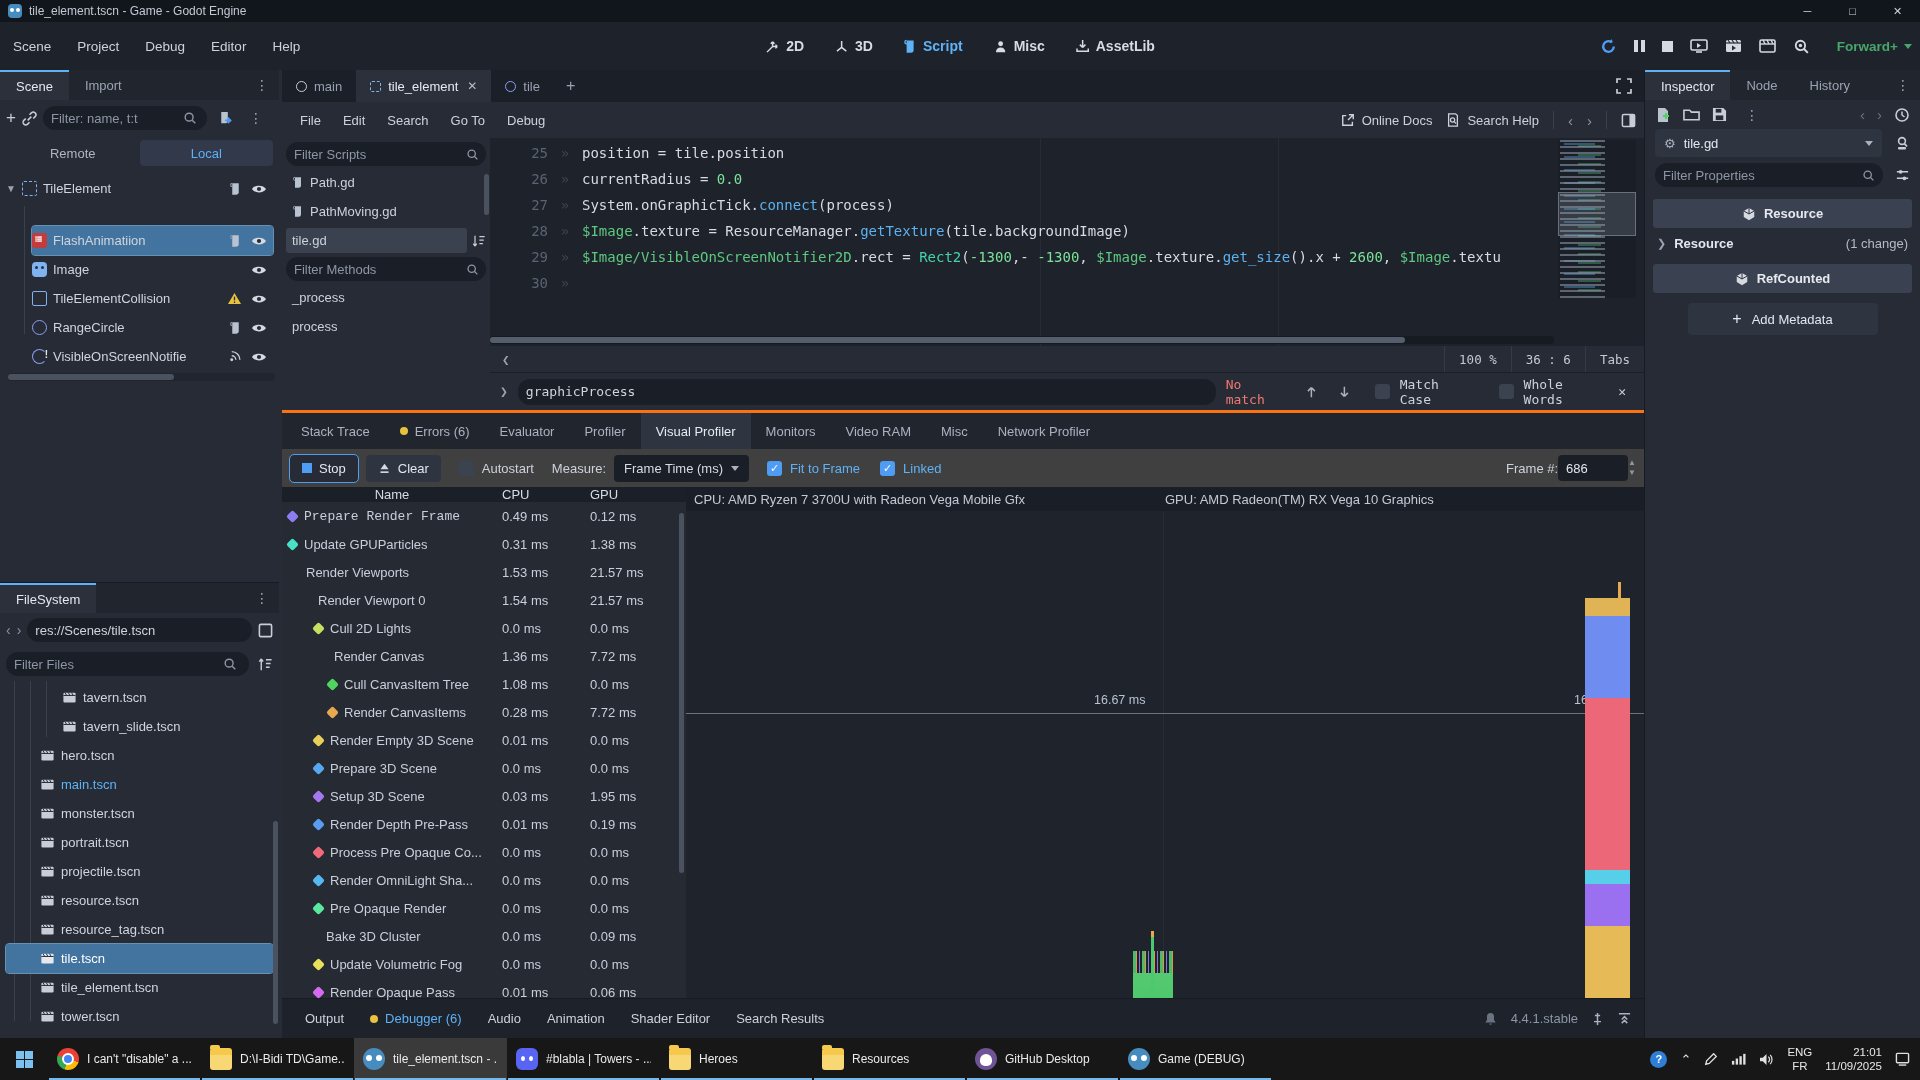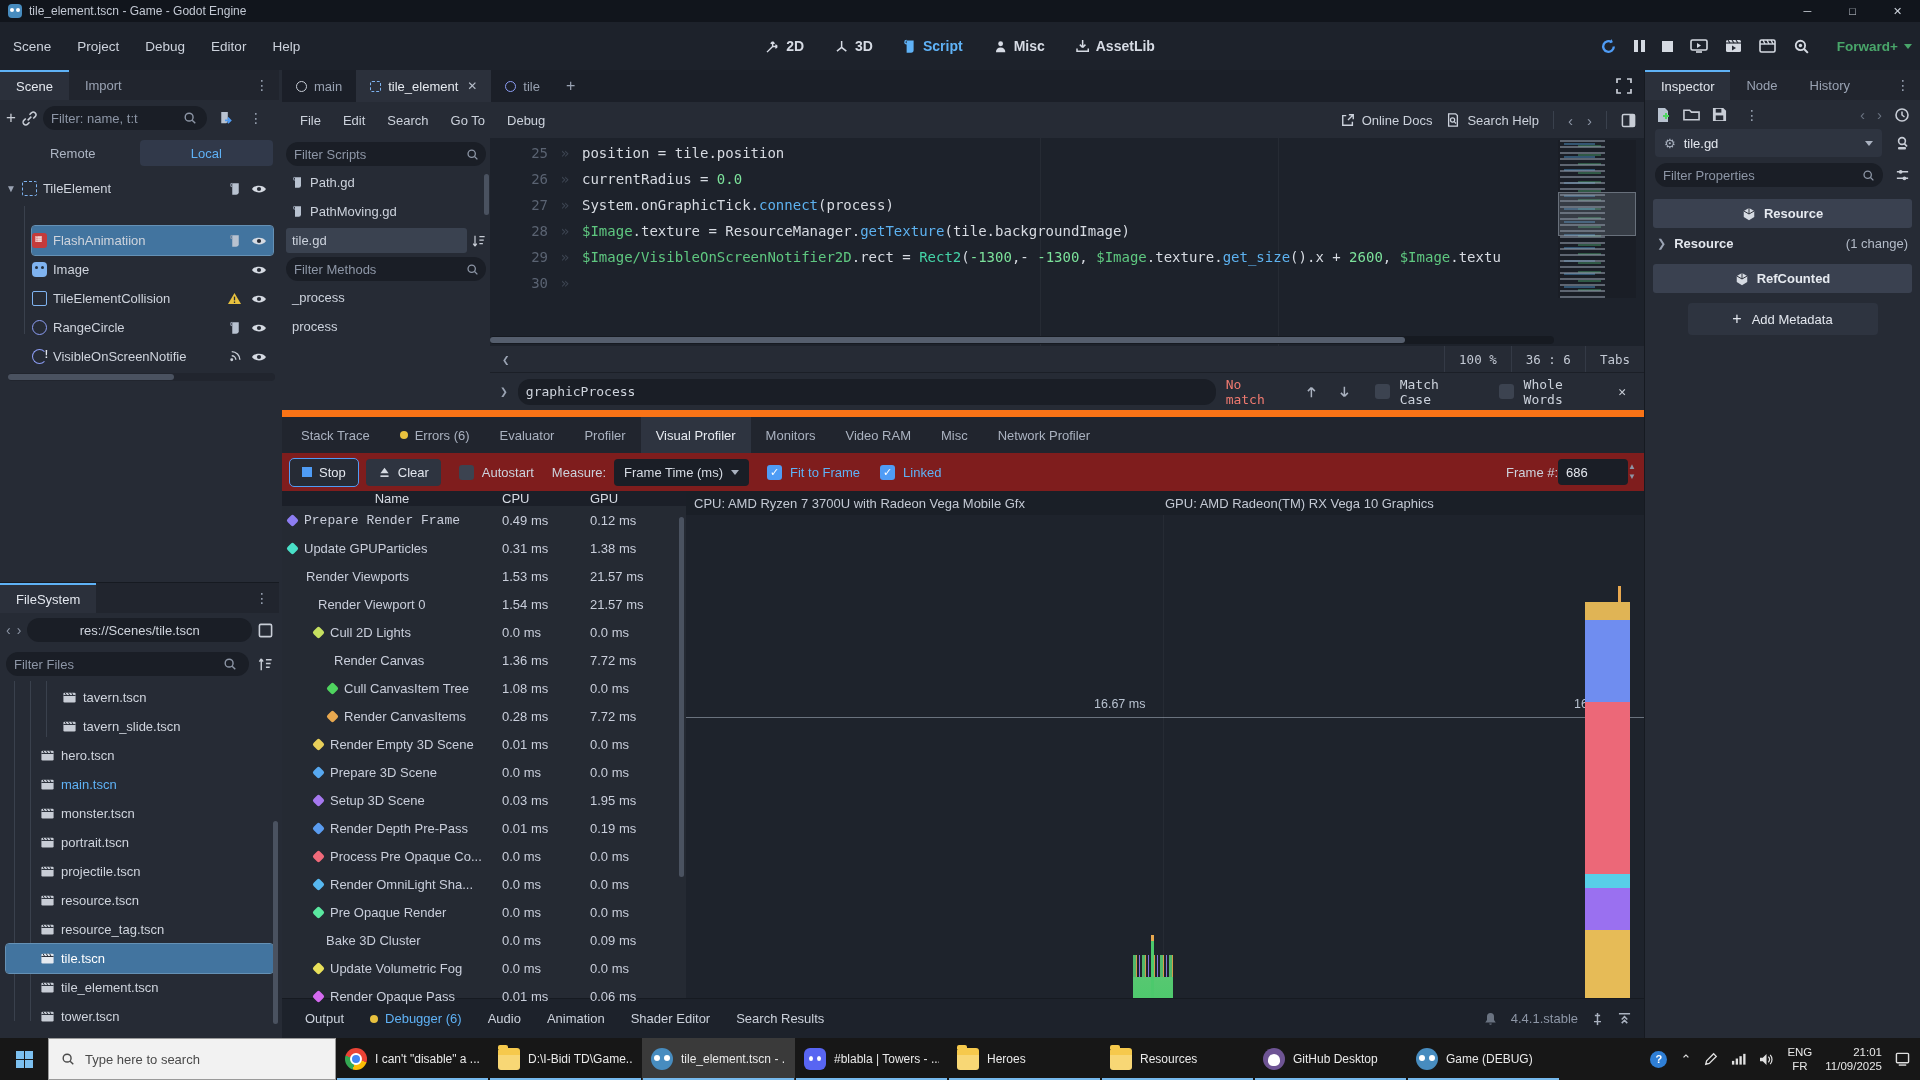--- a/index.html
+++ b/index.html
@@ -105,21 +105,21 @@
   .st-seg { padding:0 14px; display:flex; align-items:center; height:100%; border-left:1px solid #343a46; }
   #search-row { height:38px; background:#262b35; border-top:1px solid #1b1f27; display:flex; align-items:center; gap:10px; padding:0 10px; }
   #search-input { width:710px; height:26px; }
   .nomatch { color:#f07a70; }
   .cbx { width:15px; height:15px; border-radius:3px; background:#3c4350; flex:none; }
   .cbx.checked { background:#4f9cf5; color:#fff; display:flex; align-items:center; justify-content:center; font-size:11px; }
   .cb-lab { color:#ccd2dc; }
   .cb-lab.blue { color:#5fb2f6; }
 
   
-  #debugger { height:628px; display:flex; flex-direction:column; background:#7f1d1d; border-top:7px solid #f97316; }
+  #debugger { height:628px; display:flex; flex-direction:column; background:#404040; border-top:3px solid #f97316; }
   #deb-tabs { height:36px; background:#21252e; display:flex; align-items:stretch; padding-left:4px; }
   .dbtab { display:flex; align-items:center; gap:7px; padding:0 15px; color:#aab2c0; font-size:13px; }
   .dbtab.active { background:#2e3440; color:#e6eaf0; }
   .dot-y { width:8px; height:8px; border-radius:50%; background:#e8c13e; flex:none; }
   #prof-toolbar { height:38px; display:flex; align-items:center; gap:8px; padding:0 8px; }
   .btn { display:flex; align-items:center; gap:7px; height:27px; padding:0 12px; background:#2e3440; border-radius:4px; color:#e3e7ee; }
   .btn.stop { background:#262b35; outline:1.5px solid #4f9cf5; }
   .btn.stop .stop-ico { width:10px; height:10px; background:#4f9cf5; }
   .drop { display:flex; align-items:center; gap:8px; height:27px; padding:0 10px; background:#1a1e26; border-radius:4px; color:#d6dbe4; }
   .drop .tri { width:0; height:0; border-left:4px solid transparent; border-right:4px solid transparent; border-top:5px solid #aab2c0; }
@@ -419,21 +419,21 @@
   </div>
 
   <div class="dockpanel abs" style="left:0;top:512px;width:279px;height:456px;border-top:1px solid #161a21;">
     <div class="dtabs">
       <span class="dtab active">FileSystem</span>
       <span class="dots">⋮</span>
     </div>
     <div class="toolrow" style="height:34px;">
       <span style="color:#8d96a6;font-size:14px;">‹</span>
       <span style="color:#8d96a6;font-size:14px;">›</span>
-      <input class="tfield" style="flex: 1 1 0%; text-align: center;" value="res://Scenes/tile.tscn">
+      <input class="tfield" style="flex: 1 1 0%;" value="res://Scenes/tile.tscn">
       <svg width="15" height="15" viewBox="0 0 16 16">
           <rect x="1.5" y="1.5" width="13" height="13" rx="1.5" fill="none" stroke="#c8cdd6" stroke-width="1.7"></rect>
         </svg>
     </div>
     <div class="toolrow" style="height:34px;">
       <input class="tfield" style="flex: 1 1 0%;" placeholder="Filter Files">
       <svg width="14" height="14" viewBox="0 0 16 16" style="margin-left:-32px;">
           <circle cx="7" cy="7" r="4.5" fill="none" stroke="#8d96a6" stroke-width="1.6"></circle>
           <line x1="10.5" y1="10.5" x2="14" y2="14" stroke="#8d96a6" stroke-width="1.6"></line>
         </svg>
@@ -1052,27 +1052,20 @@
 
 <div id="taskbar">
   <div id="start">
       <span class="winlogo">
         <i></i>
         <i></i>
         <i></i>
         <i></i>
       </span>
     </div>
-  <div id="tb-search">
-    <svg width="14" height="14" viewBox="0 0 16 16">
-        <circle cx="7" cy="7" r="4.5" fill="none" stroke="#4a4a4a" stroke-width="1.6"></circle>
-        <line x1="10.5" y1="10.5" x2="14" y2="14" stroke="#4a4a4a" stroke-width="1.6"></line>
-      </svg>
-    <span>Type here to search</span>
-  </div>
   <div class="tb-btn">
       <span class="tb-ico ico-chrome"></span>
       <span class="cap">I can't "disable" a ...</span>
     </div>
   <div class="tb-btn">
       <span class="tb-ico ico-folder"></span>
       <span class="cap">D:\I-Bidi TD\Game...</span>
     </div>
   <div class="tb-btn active">
       <span class="tb-ico ico-godot"></span>

